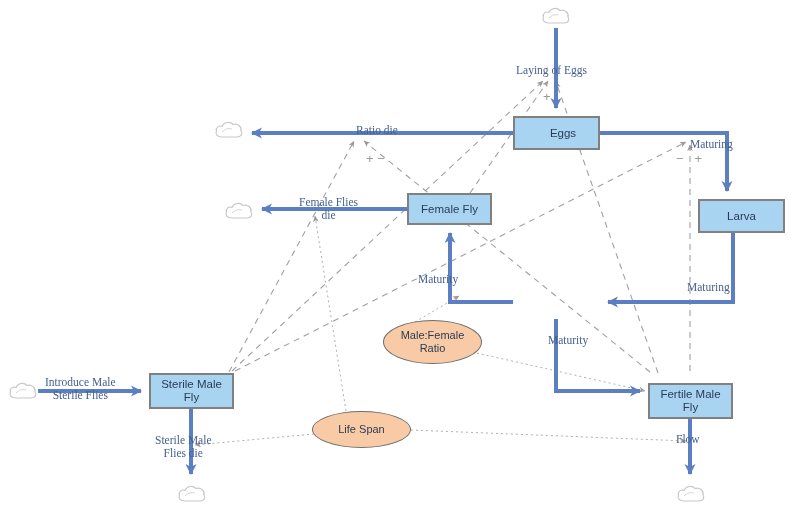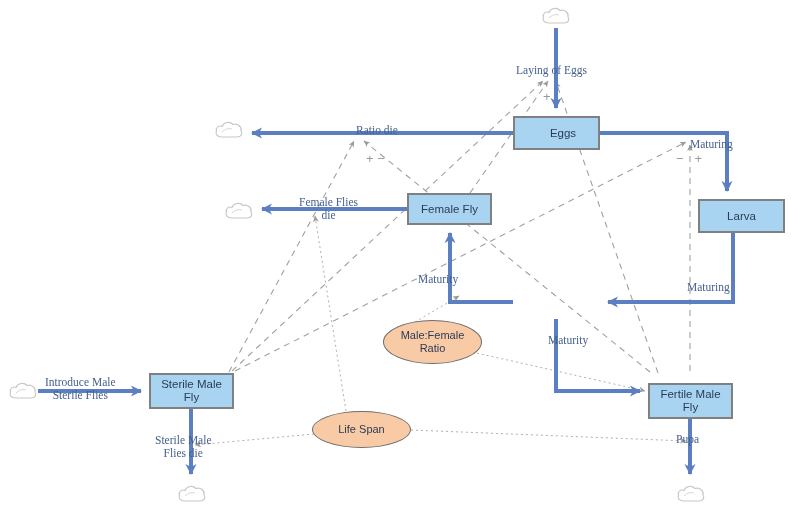--- a/index.html
+++ b/index.html
@@ -198,20 +198,20 @@
     <div class="flow-label" style="left:690px; top:138px;">Maturing</div>
     <div class="flow-label" style="left:299px; top:196px;">Female Flies
 die</div>
     <div class="flow-label" style="left:687px; top:281px;">Maturing</div>
     <div class="flow-label" style="left:418px; top:273px;">Maturity</div>
     <div class="flow-label" style="left:548px; top:334px;">Maturity</div>
     <div class="flow-label" style="left:45px; top:376px;">Introduce Male
 Sterile Flies</div>
     <div class="flow-label" style="left:155px; top:434px;">Sterile Male
 Flies die</div>
-    <div class="flow-label" style="left:676px; top:433px;">Pupa</div>
+    <div class="flow-label" style="left:676px; top:433px;">Flow</div>
 
     <div class="polarity" style="left:366px; top:152px;">+ −</div>
     <div class="polarity" style="left:676px; top:152px;">−   +</div>
     <div class="polarity" style="left:543px; top:90px;">+</div>
 
   </div>
 </div>
 
 </body></html>

